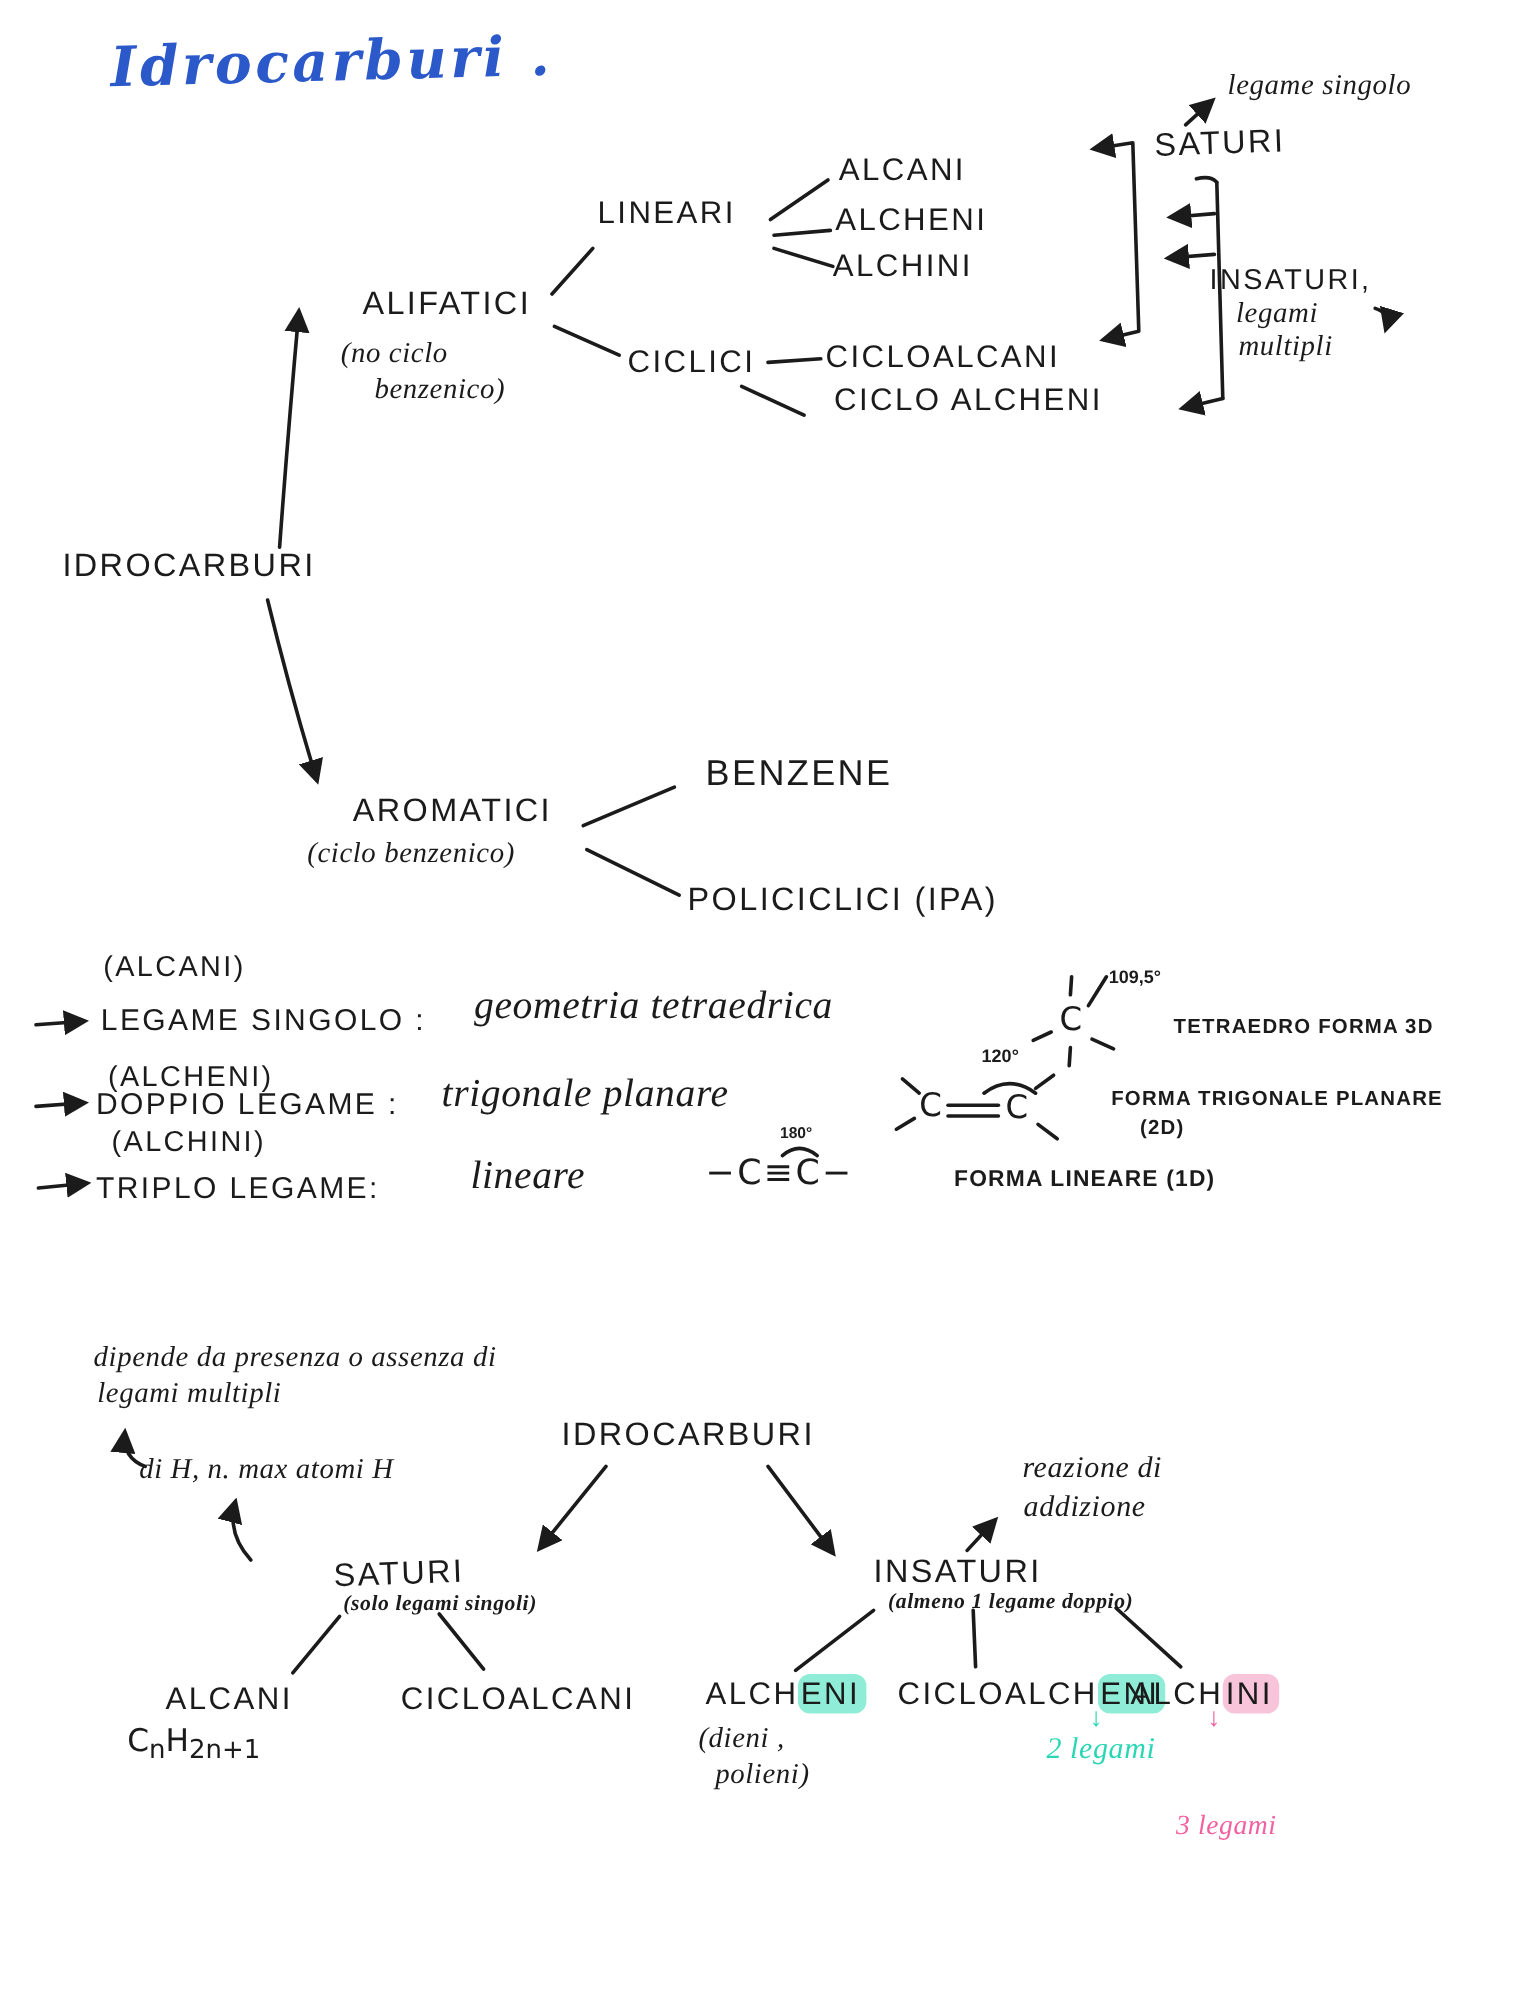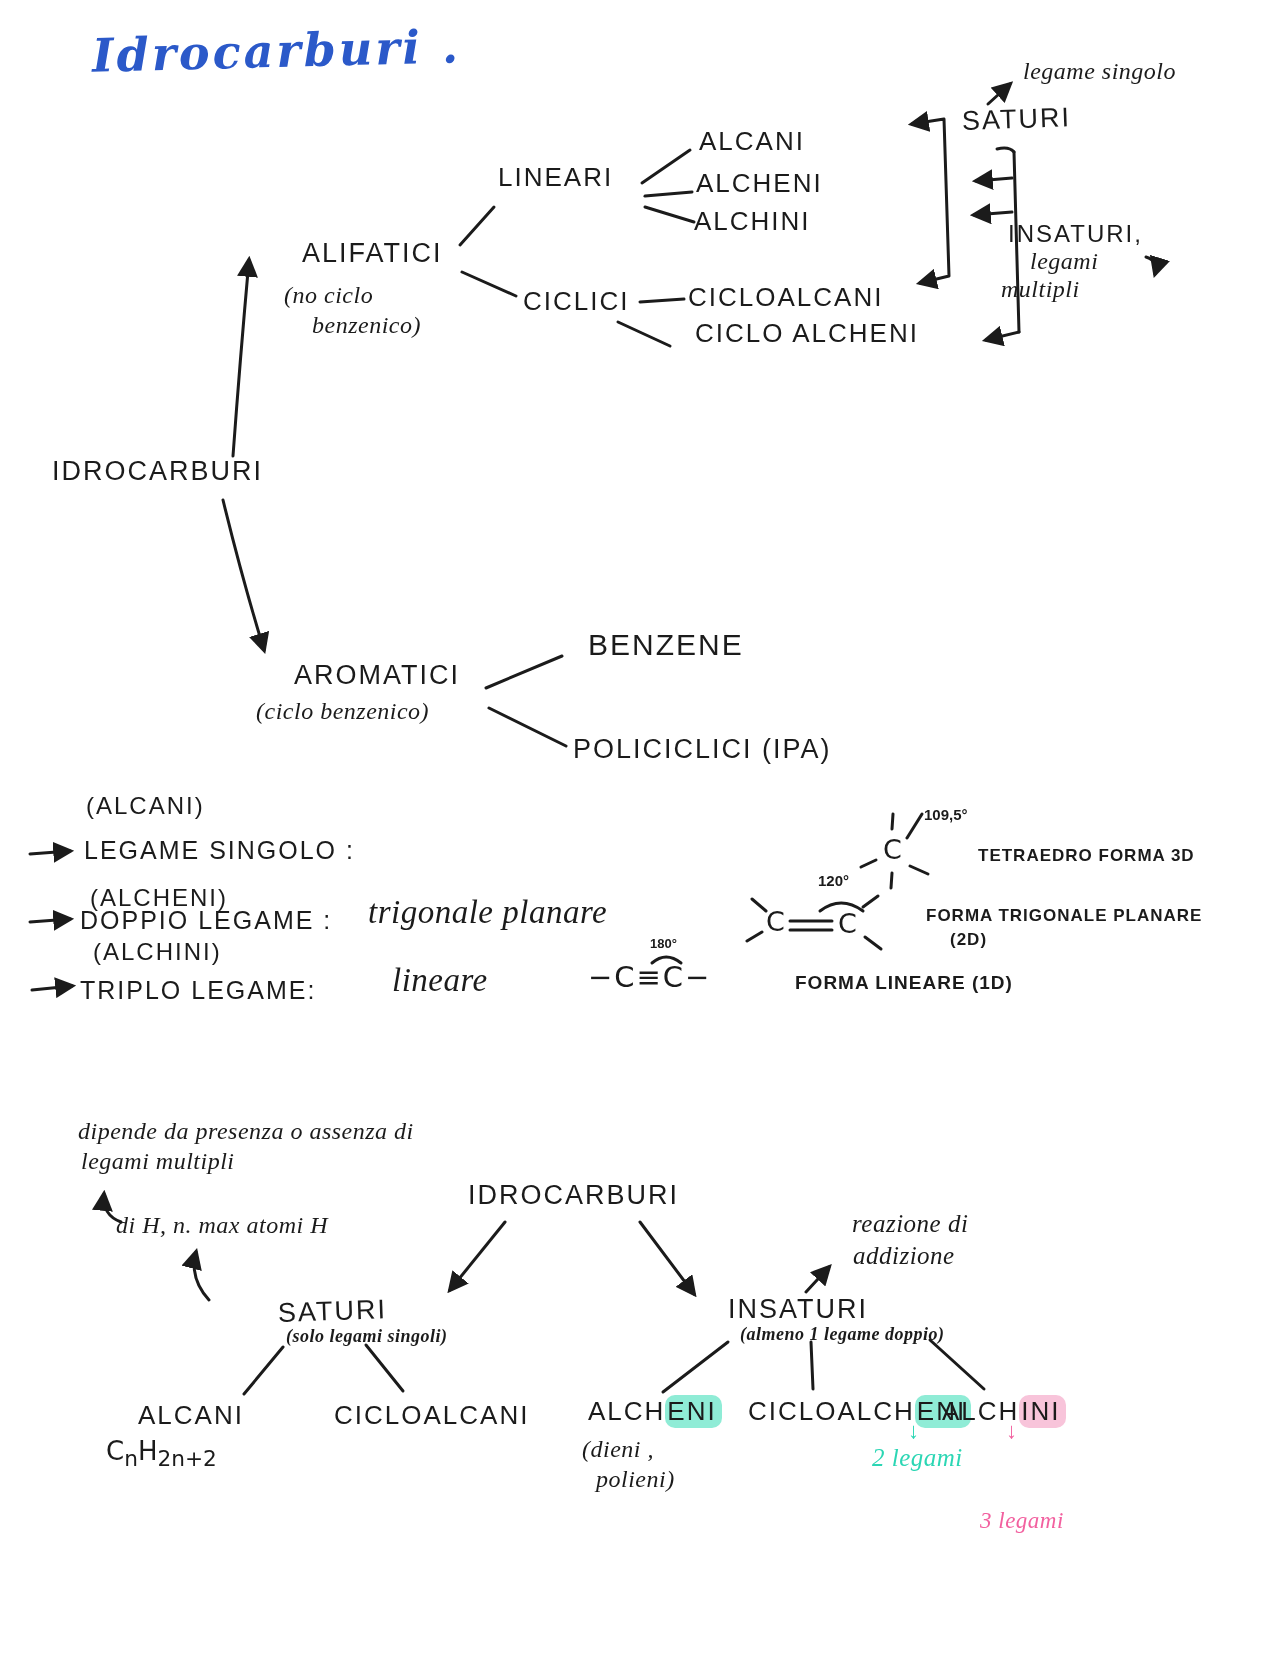--- a/index.html
+++ b/index.html
@@ -116,29 +116,30 @@
   <div class="abs hw node" style="left:694px;top:206px;">ALCHINI</div>
 
   <div class="abs hw node" style="left:523px;top:286px;">CICLICI</div>
   <div class="abs hw node" style="left:688px;top:282px;">CICLOALCANI</div>
   <div class="abs hw node" style="left:695px;top:318px;">CICLO ALCHENI</div>
 
   <div class="abs hw nodeL" style="left:962px;top:104px;transform:rotate(-2deg);">SATURI</div>
   <div class="abs cur curmid" style="left:1023px;top:58px;">legame singolo</div>
   <div class="abs hw mid" style="left:1008px;top:220px;">INSATURI,</div>
   <div class="abs cur curmid" style="left:1030px;top:248px;">legami</div>
-  <div class="abs cur curmid" style="left:1001px;top:276px;">multipli</div>
+  <div class="abs cur curmid" style="left:1032px;top:276px;">multipli</div>
 
   <div class="abs hw nodeL" style="left:294px;top:660px;">AROMATICI</div>
   <div class="abs cur curmid" style="left:256px;top:698px;">(ciclo benzenico)</div>
   <div class="abs hw" style="left:588px;top:628px;font-size:30px;">BENZENE</div>
   <div class="abs hw nodeL" style="left:573px;top:734px;">POLICICLICI (IPA)</div>
 
   <div class="abs hw mid" style="left:86px;top:792px;">(ALCANI)</div>
   <div class="abs hw" style="left:84px;top:836px;font-size:25px;">LEGAME SINGOLO :</div>
+  <div class="abs cur curbig" style="left:395px;top:820px;">geometria tetraedrica</div>
   <div class="abs atom" style="left:883px;top:834px;">C</div>
   <div class="abs hw angle" style="left:924px;top:806px;">109,5°</div>
   <div class="abs hw small-caps" style="left:978px;top:846px;">TETRAEDRO FORMA 3D</div>
 
   <div class="abs hw mid" style="left:90px;top:884px;">(ALCHENI)</div>
   <div class="abs hw" style="left:80px;top:906px;font-size:25px;">DOPPIO LEGAME :</div>
   <div class="abs cur curbig" style="left:368px;top:894px;">trigonale planare</div>
   <div class="abs atom" style="left:766px;top:906px;">C</div>
   <div class="abs atom" style="left:838px;top:908px;">C</div>
   <div class="abs hw angle" style="left:818px;top:872px;">120°</div>
@@ -160,21 +161,21 @@
   <div class="abs hw nodeL" style="left:468px;top:1180px;">IDROCARBURI</div>
 
   <div class="abs cur" style="left:852px;top:1210px;font-size:25px;">reazione di</div>
   <div class="abs cur" style="left:853px;top:1242px;font-size:25px;">addizione</div>
 
   <div class="abs hw nodeL" style="left:278px;top:1296px;transform:rotate(-2deg);">SATURI</div>
   <div class="abs cur" style="left:286px;top:1326px;font-size:18px;font-weight:bold;">(solo legami singoli)</div>
 
   <div class="abs hw node" style="left:138px;top:1400px;">ALCANI</div>
   <div class="abs" style="left:106px;top:1436px;font-size:26px;font-family:'DejaVu Sans',sans-serif;">
-    <span>C</span><sub>n</sub><span>H</span><sub>2n+2</sub>
+    <span>C</span><sub>n</sub><span>H</span><sub>2n+1</sub>
   </div>
   <div class="abs hw node" style="left:334px;top:1400px;">CICLOALCANI</div>
 
   <div class="abs hw nodeL" style="left:728px;top:1294px;">INSATURI</div>
   <div class="abs cur" style="left:740px;top:1324px;font-size:18px;font-weight:bold;">(almeno 1 legame doppio)</div>
 
   <div class="abs hw node" style="left:588px;top:1396px;"><span>ALCH</span><span class="pill-teal">ENI</span></div>
   <div class="abs cur curmid" style="left:582px;top:1436px;">(dieni ,</div>
   <div class="abs cur curmid" style="left:596px;top:1466px;">polieni)</div>
 

